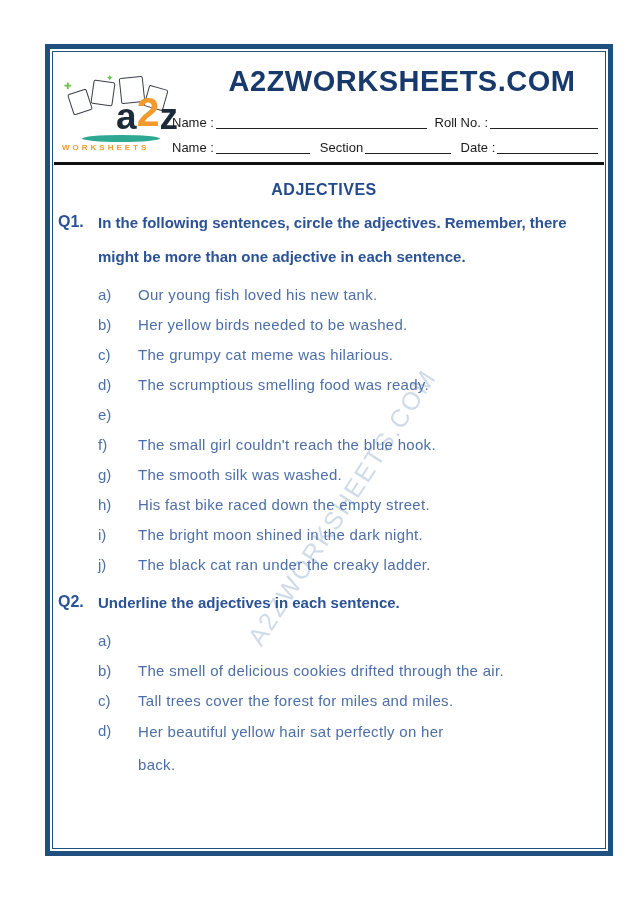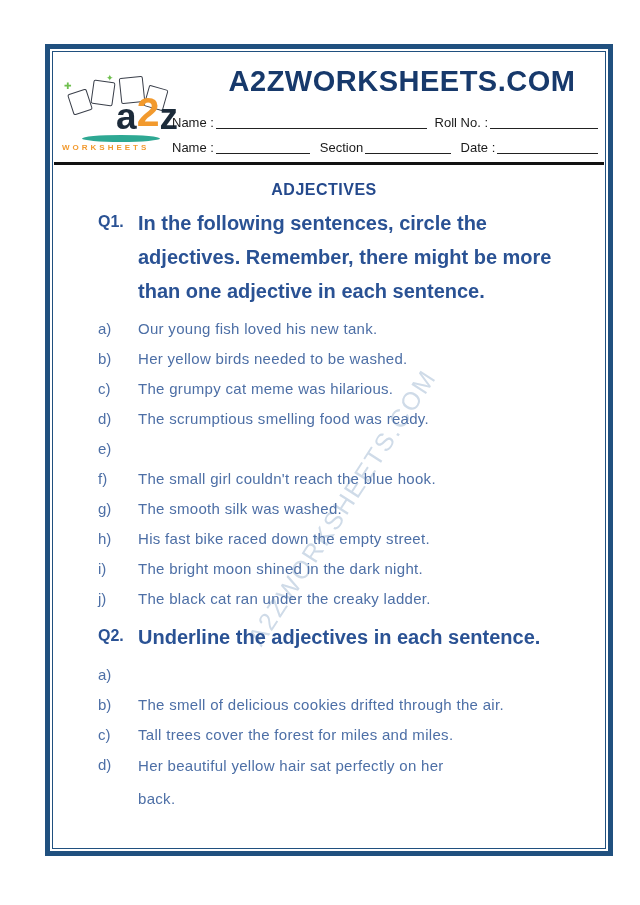--- a/index.html
+++ b/index.html
@@ -72,23 +72,23 @@
   .b-date{width:118px;}
 
   
   .sheet{position:relative;padding:10px 14px 0 4px;}
   .ws-title{
     text-align:center;font-size:16px;font-weight:bold;
     color:var(--heading-blue);letter-spacing:.5px;
     margin:6px 0 14px 0;
   }
   .question{display:flex;margin-bottom:12px;}
-  .q-num{width:40px;font-size:16px;font-weight:bold;color:var(--instr-blue);flex-shrink:0;margin-left:40px;}
+  .q-num{width:40px;font-size:16px;font-weight:bold;color:var(--instr-blue);flex-shrink:0;}
   .q-instr{
-    font-size:20px;font-weight:bold;color:var(--instr-blue);
+    font-size:15px;font-weight:bold;color:var(--instr-blue);
     line-height:34px;max-width:478px;margin-top:-7px;
   }
   .q1-items{margin-bottom:20px;}
   .item{display:flex;padding-left:40px;margin-bottom:13px;}
   .item-letter{width:40px;flex-shrink:0;font-size:15px;color:var(--sentence-blue);}
   .item-text{font-size:15px;color:var(--sentence-blue);letter-spacing:.3px;}
   .item-text.narrow{max-width:332px;line-height:33px;margin-top:-7px;}
 
   
   .watermark{

